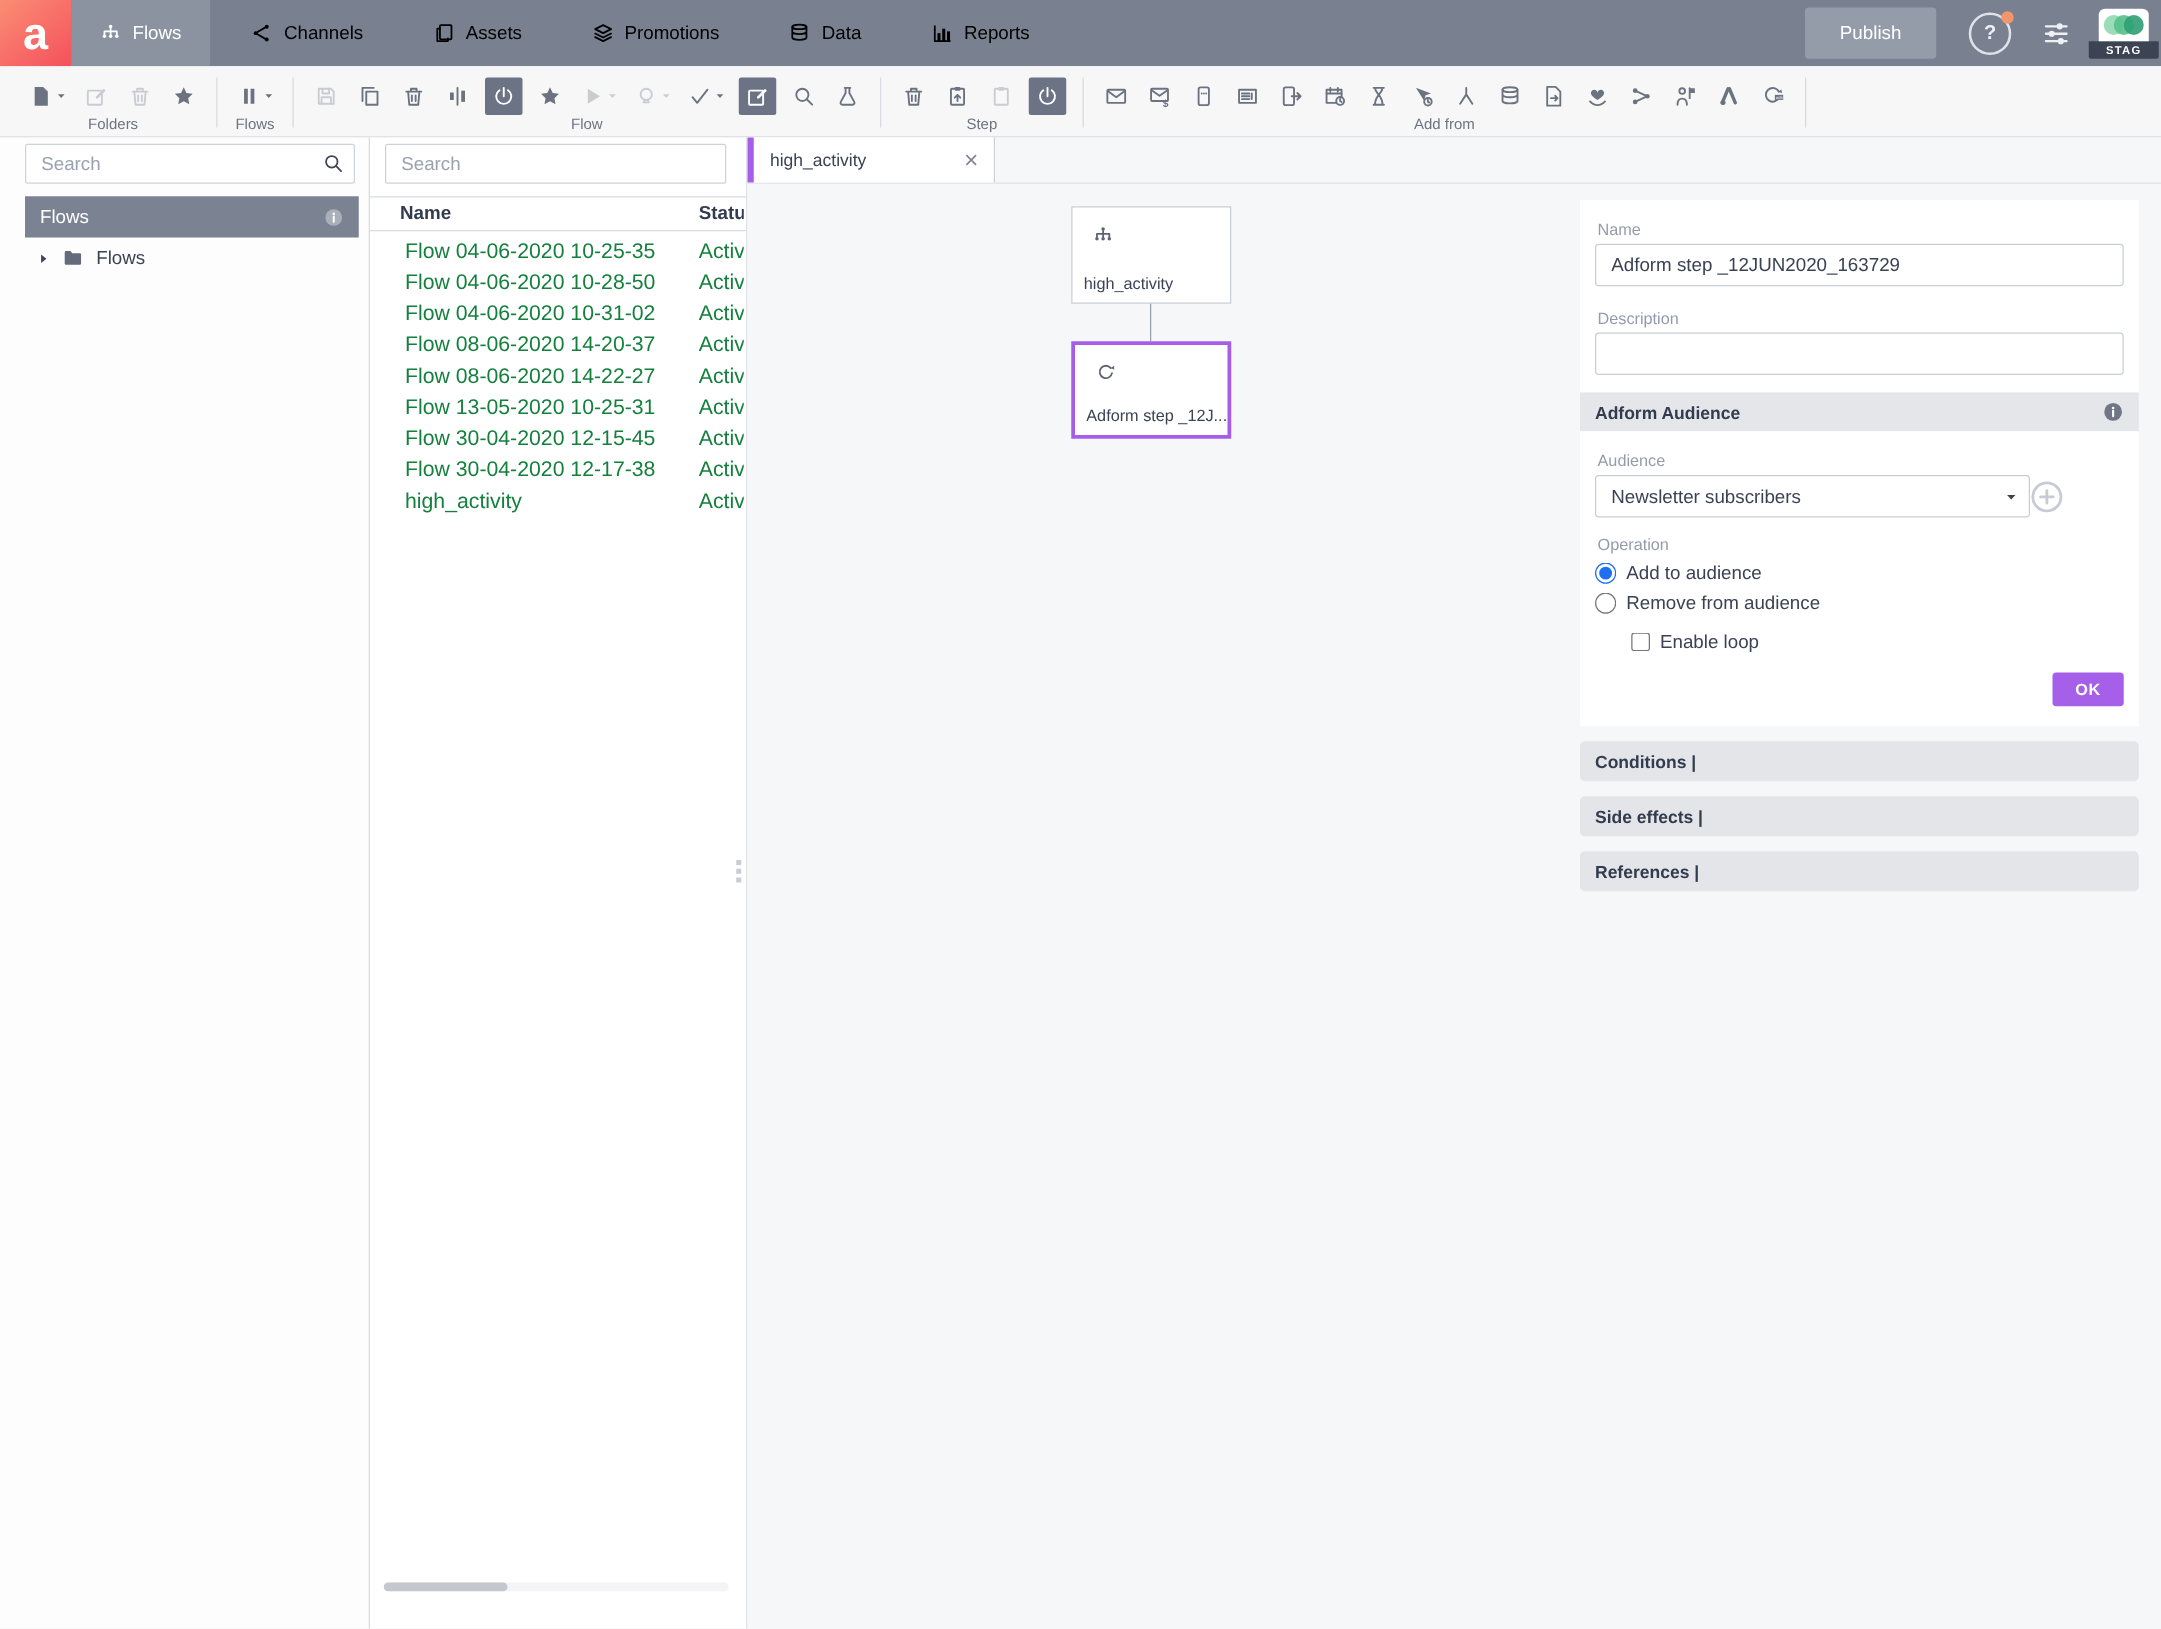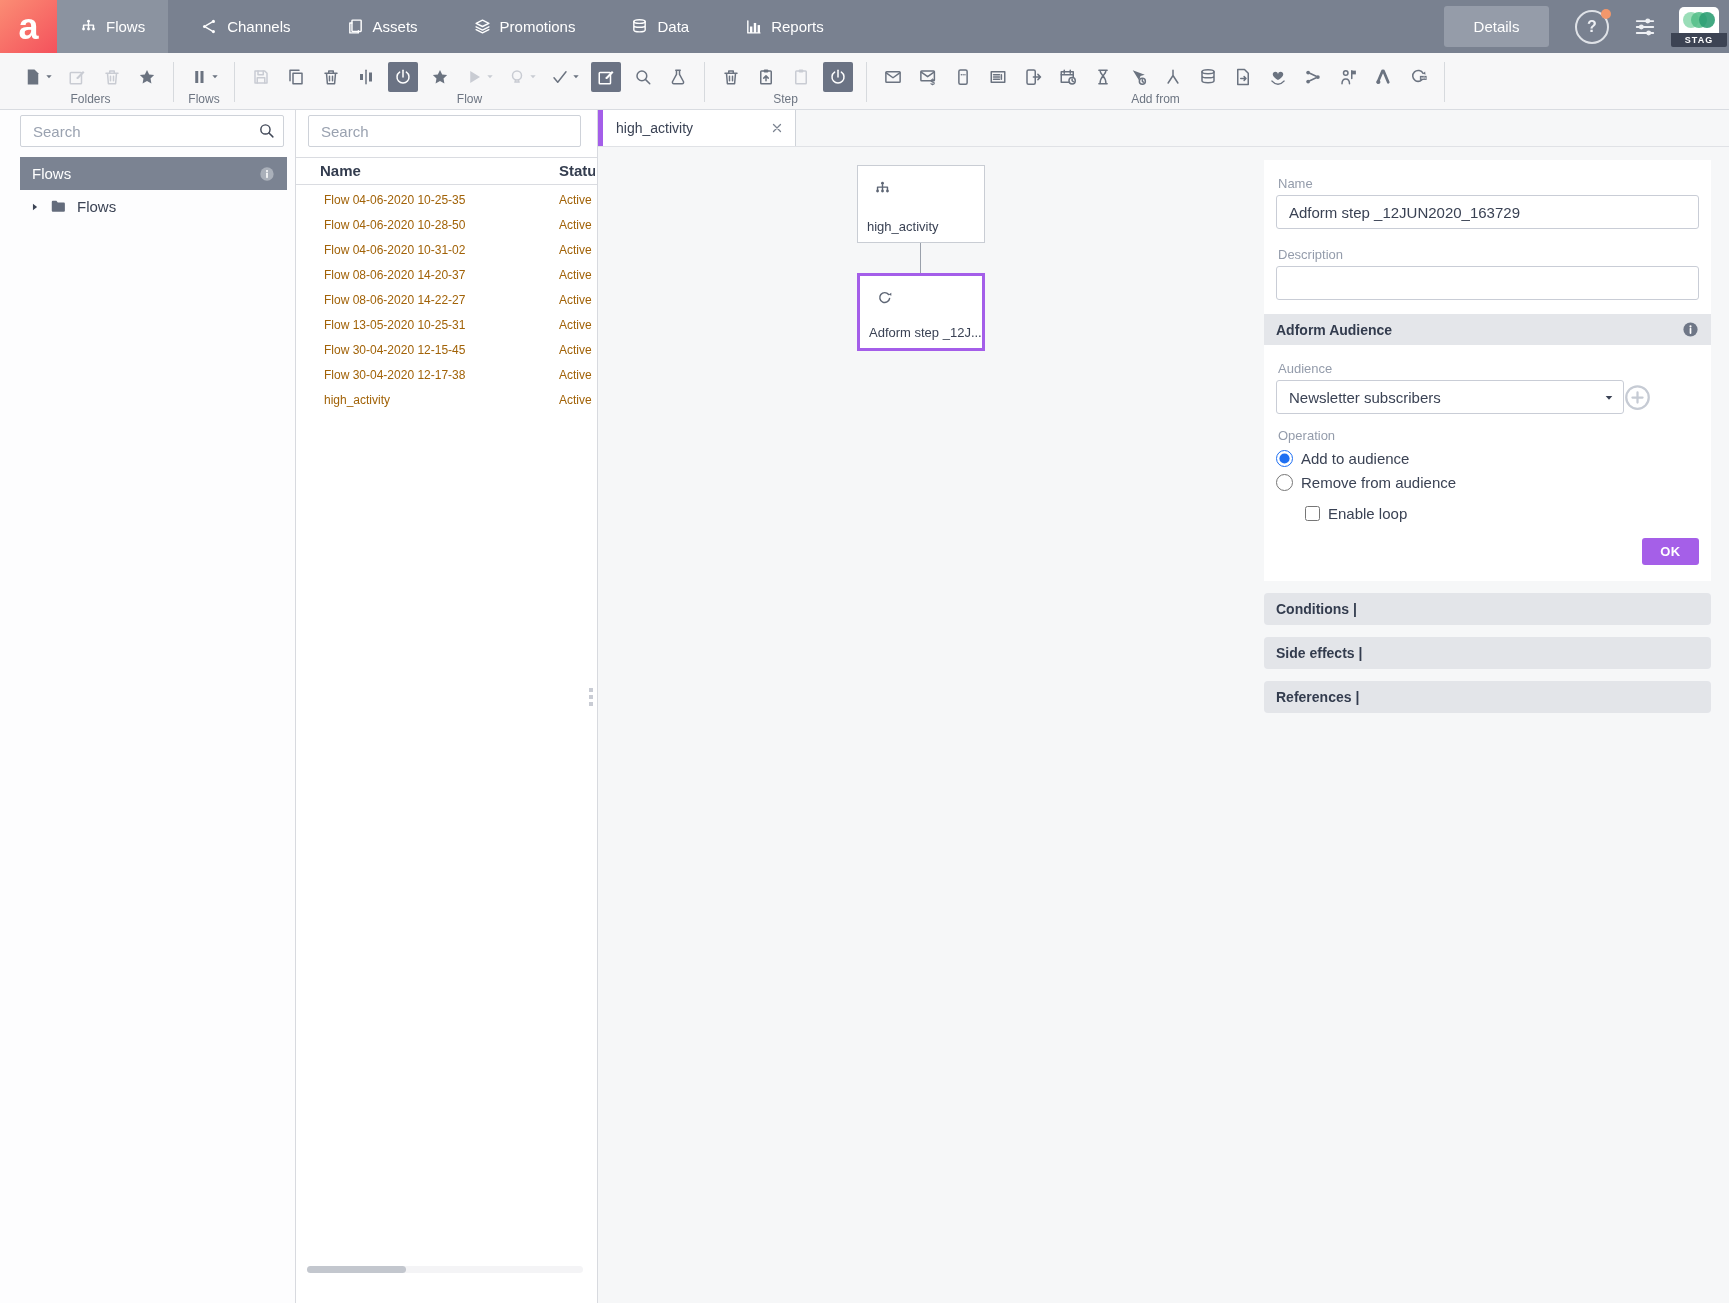--- a/index.html
+++ b/index.html
@@ -5,21 +5,21 @@
   html,body{margin:0;padding:0;background:#e9eaec;font-family:"Liberation Sans",sans-serif;}
   .app{position:relative;width:1729px;height:1303px;background:#fff;overflow:hidden;
        -webkit-font-smoothing:antialiased;color:#3b4354;}
   [data-icon] svg{display:block;width:18px;height:18px;}
 
   
   .topnav{position:absolute;left:0;top:0;right:0;height:53px;background:#798190;display:flex;align-items:center;}
   .logo{width:57px;height:53px;background:linear-gradient(140deg,#fb8d74 0%,#f4515c 100%);
         display:grid;place-items:center;color:#fff;font-size:36px;font-weight:bold;line-height:1;}
   .nav-item{height:53px;display:flex;align-items:center;gap:9px;padding:0 23px;margin-right:10px;
-            color:#ffffff;font-size:15px;cursor:pointer;}
+            color:#000000;font-size:15px;cursor:pointer;}
   .nav-item.active{background:#8b93a0;color:#fff;}
   .nav-item [data-icon] svg{width:17px;height:17px;}
   .publish-btn{margin-left:auto;width:105px;height:41px;background:#959ca9;border:none;border-radius:3px;
                color:#fff;font-size:15px;font-family:inherit;cursor:pointer;}
   .help{position:relative;width:30px;height:30px;border:2px solid #dfe2e7;border-radius:50%;
         margin-left:26px;display:grid;place-items:center;color:#eef0f4;font-size:16px;font-weight:bold;cursor:pointer;}
   .help .dot{position:absolute;top:-3px;right:-4px;width:10px;height:10px;border-radius:50%;background:#f2976b;}
   .sliders{width:24px;height:22px;margin-left:24px;color:#eef0f4;cursor:pointer;}
   .sliders svg{width:24px;height:22px;}
   .stag{margin-left:22px;margin-right:10px;width:40px;display:flex;flex-direction:column;align-items:center;}
@@ -68,21 +68,21 @@
   .flowlist{position:absolute;left:296px;top:0;width:302px;height:100%;background:#fff;
             border-right:1px solid #d8dadf;box-sizing:border-box;overflow:hidden;}
   .flowlist .searchwrap{left:12px;right:16px;}
   .flowlist .searchwrap input{padding-right:12px;}
   .fl-table{position:absolute;left:0;right:0;top:47px;}
   .fl-head{position:relative;height:26px;line-height:26px;border-top:1px solid #dadce1;border-bottom:1px solid #dadce1;
            font-weight:bold;font-size:15px;color:#333c4e;}
   .fl-head .c1{padding-left:24px;}
   .fl-head .c2,.frow .fstatus{position:absolute;left:263px;top:0;width:36px;overflow:hidden;white-space:nowrap;}
   .frows{padding-top:3px;}
-  .frow{position:relative;height:25px;line-height:25px;font-size:12px;color:#a16207;cursor:pointer;}
+  .frow{position:relative;height:25px;line-height:25px;font-size:17px;color:#15803d;cursor:pointer;}
   .frow .fname{padding-left:28px;white-space:nowrap;display:block;overflow:hidden;}
   .fl-hscroll{position:absolute;left:11px;bottom:30px;width:276px;height:7px;background:#f4f4f6;border-radius:4px;}
   .fl-hscroll .thumb{width:99px;height:7px;background:#c3c7ce;border-radius:4px;cursor:pointer;}
   .resize-dots{position:absolute;right:4px;top:578px;display:flex;flex-direction:column;gap:3px;cursor:col-resize;}
   .resize-dots i{width:4px;height:4px;background:#c9ccd4;}
 
   
   .canvas{position:absolute;left:598px;top:0;right:0;bottom:0;background:#f6f7f8;}
   .tabbar{height:36px;border-bottom:1px solid #e0e2e6;display:flex;}
   .tab{position:relative;width:198px;background:#fff;border-right:1px solid #cfd3d9;display:flex;
@@ -189,21 +189,21 @@
       <span data-icon="reports">
           <svg viewBox="0 0 24 24" fill="none" stroke="currentColor" stroke-width="2" stroke-linecap="round" stroke-linejoin="round">
             <path d="M4 21h17M4 21V4"></path>
             <rect x="7" y="12" width="3.4" height="9" fill="currentColor" stroke="none"></rect>
             <rect x="12.4" y="7" width="3.4" height="14" fill="currentColor" stroke="none"></rect>
             <rect x="17.8" y="10" width="3.4" height="11" fill="currentColor" stroke="none"></rect>
           </svg>
         </span>
       <span>Reports</span>
     </div>
-    <button class="publish-btn">Details</button>
+    <button class="publish-btn">Publish</button>
     <div class="help">?<span class="dot"></span></div>
     <div class="sliders" data-icon="sliders">
         <svg viewBox="0 0 24 24" fill="none" stroke="currentColor" stroke-width="2" stroke-linecap="round" stroke-linejoin="round">
           <path d="M3 5.5h18M3 12h18M3 18.5h18"></path>
           <circle cx="15" cy="5.5" r="2.7" fill="currentColor" stroke="none"></circle>
           <circle cx="8" cy="12" r="2.7" fill="currentColor" stroke="none"></circle>
           <circle cx="16" cy="18.5" r="2.7" fill="currentColor" stroke="none"></circle>
         </svg>
       </div>
     <div class="stag">

